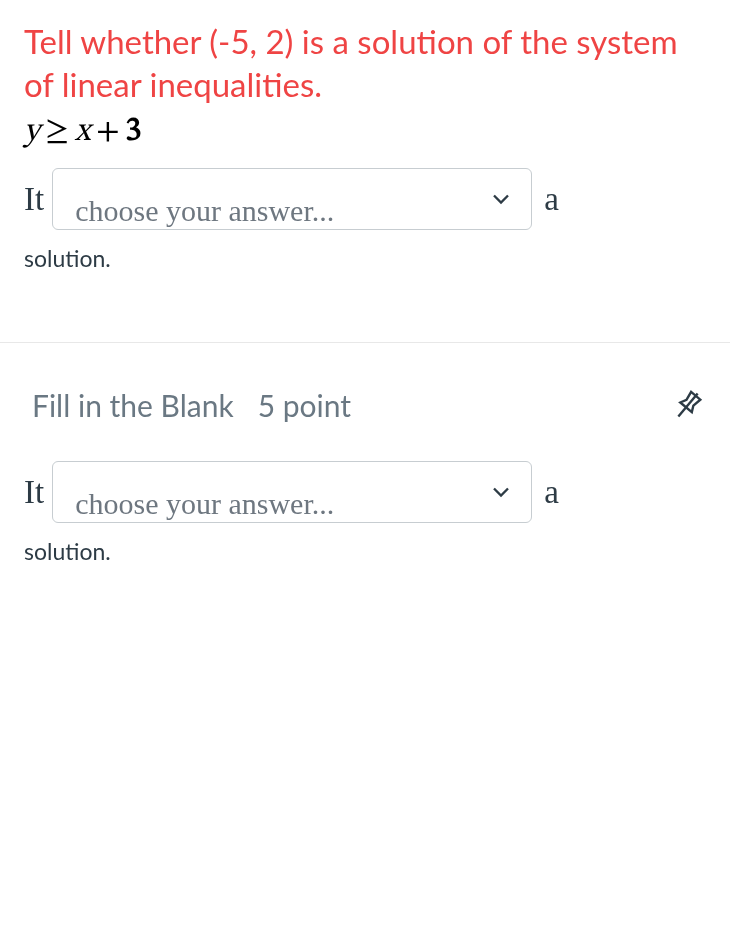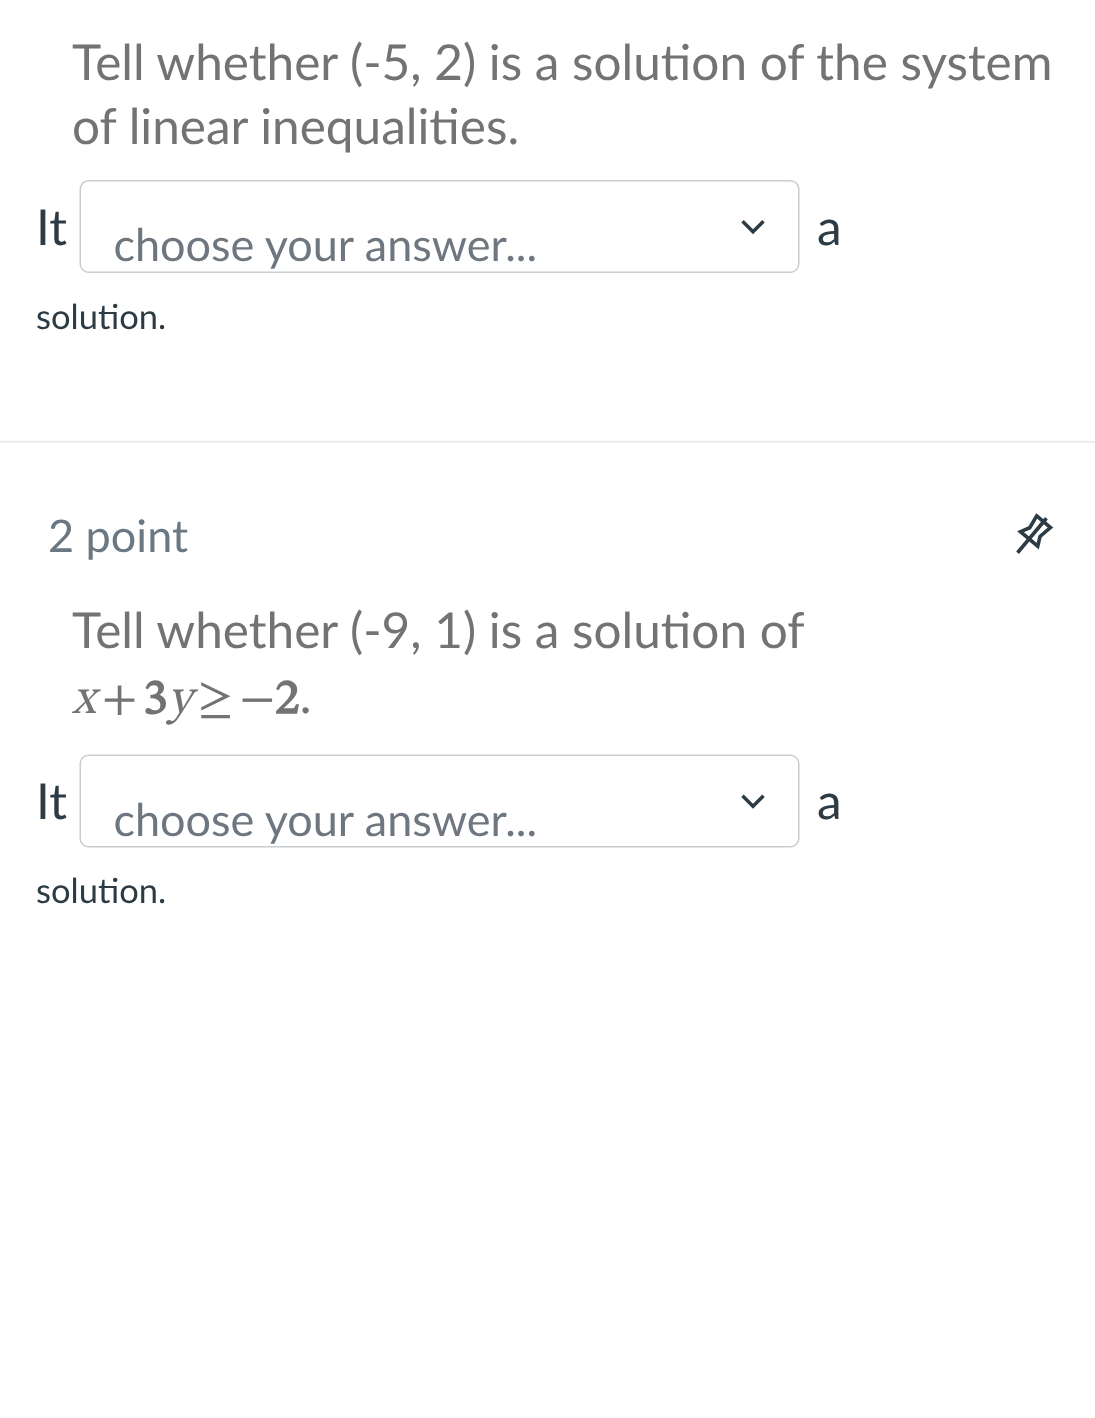--- a/index.html
+++ b/index.html
@@ -13,24 +13,23 @@
       color: #2d3b45;
       width: 730px;
       padding: 0;
     }
     .question-block {
       padding: 20px 24px 30px 24px;
     }
     .question-text {
       font-size: 33px;
       line-height: 1.3;
-      color: #737373;
+      color: #ef4444;
       margin-bottom: 4px;
       font-weight: 400;
-      margin-left: 24px;
     }
     .math-line {
       font-family: 'Cambria Math', 'STIX Two Math', Georgia, serif;
       font-size: 33px;
       line-height: 1.35;
       font-style: italic;
       color: #000;
       letter-spacing: 0.5px;
     }
     .math-line .op {
@@ -45,20 +44,21 @@
       font-style: italic;
     }
     .answer-row {
       display: flex;
       align-items: center;
       flex-wrap: wrap;
       font-size: 33px;
       color: #2d3b45;
       margin-top: 14px;
       gap: 0;
+      font-family: Liberation Serif, serif;
     }
     .answer-row .word {
       margin-right: 8px;
     }
     .answer-row .word-after {
       margin-left: 12px;
     }
     .dropdown {
       display: inline-flex;
       align-items: center;
@@ -134,55 +134,54 @@
       font-style: normal;
     }
   </style>
 </head>
 <body>
 
 <div class="question-block">
   <div class="question-text">Tell whether (-5, 2) is a solution of the system of linear inequalities.</div>
 
 
+  <div class="math-line">
+    <span class="math-var">y</span><span class="op ge">≥</span><span class="math-var">x</span><span class="op">+</span><span class="num">3</span>
+  </div>
 
   <div class="answer-row">
     <span class="word">It</span>
     <div class="dropdown">
       <span class="dropdown-label">choose your answer...</span>
       <svg class="dropdown-chevron" width="28" height="28" viewBox="0 0 24 24" fill="none" stroke="currentColor" stroke-width="2">
         <polyline points="6 9 12 15 18 9"></polyline>
       </svg>
     </div>
     <span class="word-after">a</span>
   </div>
 
   <div class="solution-line">solution.</div>
 </div>
 
 <hr class="divider">
 
 <div class="meta-row">
   <div class="meta-left">
-    <span class="points">2 point</span>
+    <span class="question-type">Fill in the Blank</span>
+    <span class="points">5 point</span>
   </div>
   <svg class="pin-icon" width="36" height="36" viewBox="0 0 24 24" fill="none" stroke="currentColor" stroke-width="1.6">
     <g transform="rotate(40 12 12)">
       <path d="M12 2 L12 22"></path>
       <path d="M8 4 L16 4 L15 10 L17 14 L7 14 L9 10 Z" fill="none"></path>
     </g>
   </svg>
 </div>
 
 <div class="question-block" style="padding-top:4px;">
-  <div class="question-text">
-    <span>Tell whether (-9, 1) is a solution of </span><br>
-    <span class="math-inline">
-      <span class="math-var">x</span><span class="op">+</span><span class="num">3</span><span class="math-var">y</span><span class="op ge">≥</span><span class="minus">−</span><span class="num">2</span></span><span style="font-weight:normal;">.</span>
-  </div>
 
   <div class="answer-row">
     <span class="word">It</span>
     <div class="dropdown">
       <span class="dropdown-label">choose your answer...</span>
       <svg class="dropdown-chevron" width="28" height="28" viewBox="0 0 24 24" fill="none" stroke="currentColor" stroke-width="2">
         <polyline points="6 9 12 15 18 9"></polyline>
       </svg>
     </div>
     <span class="word-after">a</span>

